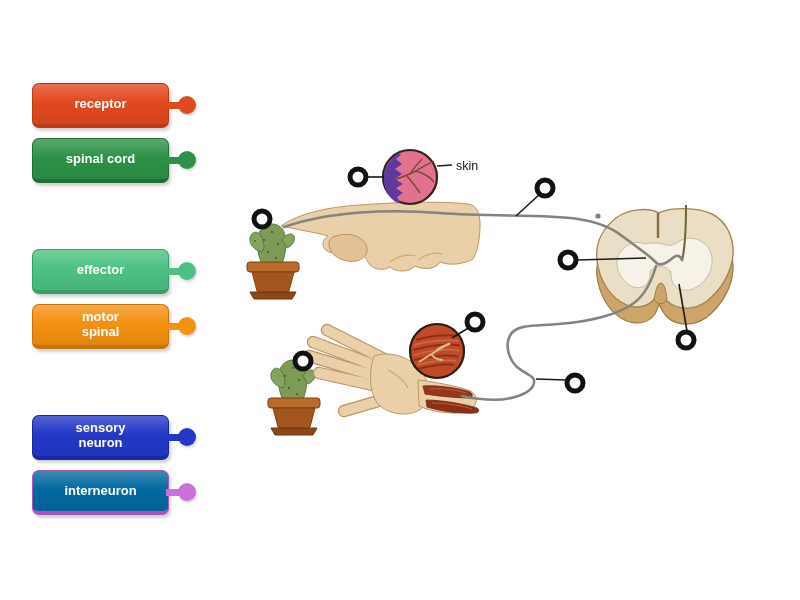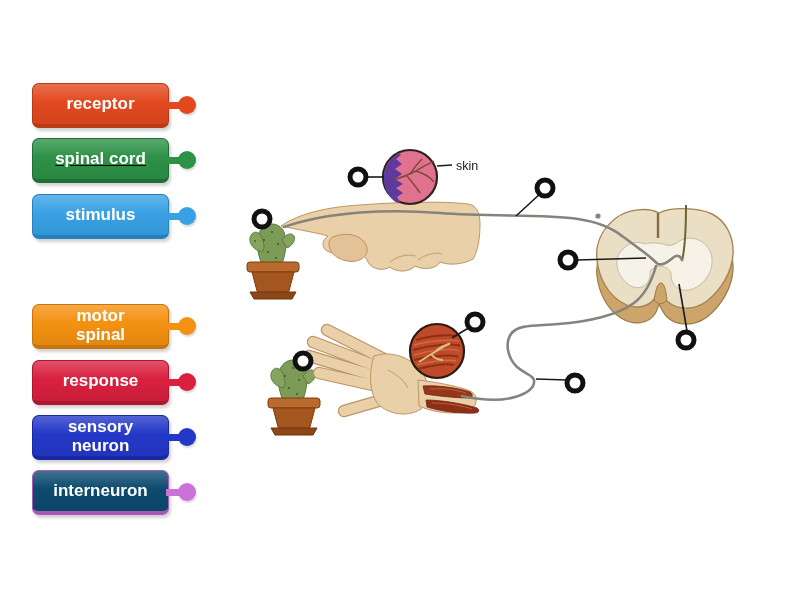--- a/index.html
+++ b/index.html
@@ -12,21 +12,21 @@
     position:absolute;left:0;top:0;width:137px;height:45px;box-sizing:border-box;
     border:1px solid #333;border-bottom-width:4px;border-radius:7px;
     display:flex;align-items:center;justify-content:center;
     box-shadow:2px 3px 3px rgba(0,0,0,.18);
   }
   .pill::after{
     content:"";position:absolute;inset:0;border-radius:6px;pointer-events:none;
     background:linear-gradient(180deg,rgba(255,255,255,.22),rgba(255,255,255,0) 45%,rgba(0,0,0,.07));
   }
   .pill-text{
-    color:#fff;font-size:17px;font-weight:700;text-align:center;
+    color:#fff;font-size:13px;font-weight:700;text-align:center;
     white-space:pre-line;line-height:1.12;position:relative;z-index:1;
   }
   .stem{position:absolute;left:134px;top:19px;width:18px;height:7px;}
   .dot{
     position:absolute;left:146px;top:13px;width:18px;height:18px;border-radius:50%;
     box-shadow:1px 2px 2px rgba(0,0,0,.15);
   }
   svg{position:absolute;left:0;top:0;}
   .skin-caption{font-family:"Liberation Sans",sans-serif;font-size:12.5px;fill:#1a1a1a;}
 </style>
@@ -36,58 +36,51 @@
 <div class="stage">
 
   <div class="label-row" style="top:83px">
     <div class="pill" style="background: rgb(226, 73, 31); border-color: rgb(185, 58, 20);">
       <span class="pill-text">receptor</span>
       </div>
     <div class="stem" style="background: rgb(226, 73, 31);"></div>
     <div class="dot" style="background: rgb(226, 73, 31);"></div>
   </div>
   <div class="label-row" style="top:138px">
-    <div class="pill" style="background: rgb(45, 145, 71); border-color: rgb(31, 110, 54); text-decoration: underline;">
+    <div class="pill" style="background: rgb(45, 145, 71); border-color: rgb(31, 110, 54);">
       <span class="pill-text">spinal cord</span>
       </div>
     <div class="stem" style="background: rgb(45, 145, 71);"></div>
     <div class="dot" style="background: rgb(45, 145, 71);"></div>
   </div>
-  <div class="label-row" style="top:194px">
-    <div class="pill" style="background: rgb(56, 161, 228); border-color: rgb(39, 128, 189);">
-      <span class="pill-text">stimulus</span>
-      </div>
-    <div class="stem" style="background: rgb(56, 161, 228);"></div>
-    <div class="dot" style="background: rgb(56, 161, 228);"></div>
+  <div class="label-row" style="top:249px">
+    <div class="pill" style="background: rgb(77, 193, 131); border-color: rgb(55, 158, 104);">
+      <span class="pill-text">effector</span>
+      </div>
+    <div class="stem" style="background: rgb(77, 193, 131);"></div>
+    <div class="dot" style="background: rgb(77, 193, 131);"></div>
   </div>
   <div class="label-row" style="top:304px">
     <div class="pill" style="background: rgb(243, 145, 17); border-color: rgb(201, 116, 10);">
       <span class="pill-text">motor
 spinal</span>
       </div>
     <div class="stem" style="background: rgb(243, 145, 17);"></div>
     <div class="dot" style="background: rgb(243, 145, 17);"></div>
   </div>
-  <div class="label-row" style="top:360px">
-    <div class="pill" style="background: rgb(217, 32, 63); border-color: rgb(173, 23, 48);">
-      <span class="pill-text">response</span>
-      </div>
-    <div class="stem" style="background: rgb(217, 32, 63);"></div>
-    <div class="dot" style="background: rgb(217, 32, 63);"></div>
-  </div>
   <div class="label-row" style="top:415px">
     <div class="pill" style="background: rgb(36, 56, 200); border-color: rgb(24, 39, 163); align-items: center;">
       <span class="pill-text">sensory
 neuron</span>
       </div>
     <div class="stem" style="background: rgb(36, 56, 200);"></div>
     <div class="dot" style="background: rgb(36, 56, 200);"></div>
   </div>
   <div class="label-row" style="top:470px">
-    <div class="pill" style="background: #0c4a6e; border-color: rgb(169, 87, 182);">
+    <div class="pill" style="background: #0369a1; border-color: rgb(169, 87, 182);">
       <span class="pill-text">interneuron</span>
       </div>
     <div class="stem" style="background: rgb(203, 114, 216);"></div>
     <div class="dot" style="background: rgb(203, 114, 216);"></div>
   </div>
 
   <svg width="800" height="600" viewBox="0 0 800 600">
 
     <g>
       <path transform="translate(0,16)" fill="#cda469" stroke="#9a7a48" stroke-width="1.2" d="M659,213 C648,207 628,209 616,218 C602,229 595,244 597,260 C599,278 608,294 621,302 C634,310 648,308 655,298 C657,295 658,291 659,288 C661,292 663,297 667,301 C678,311 695,310 707,301 C721,290 732,272 733,254 C734,237 726,221 712,214 C698,207 670,207 659,213 Z"></path>

